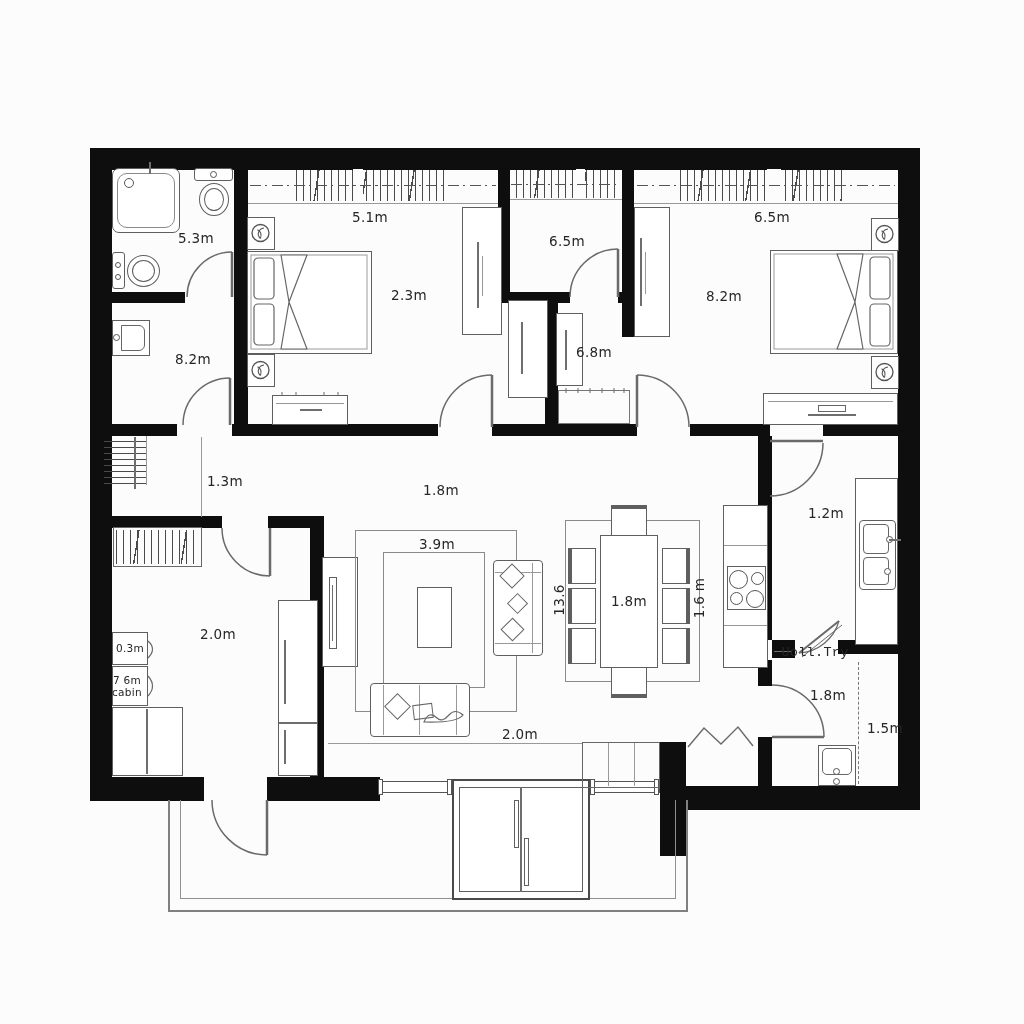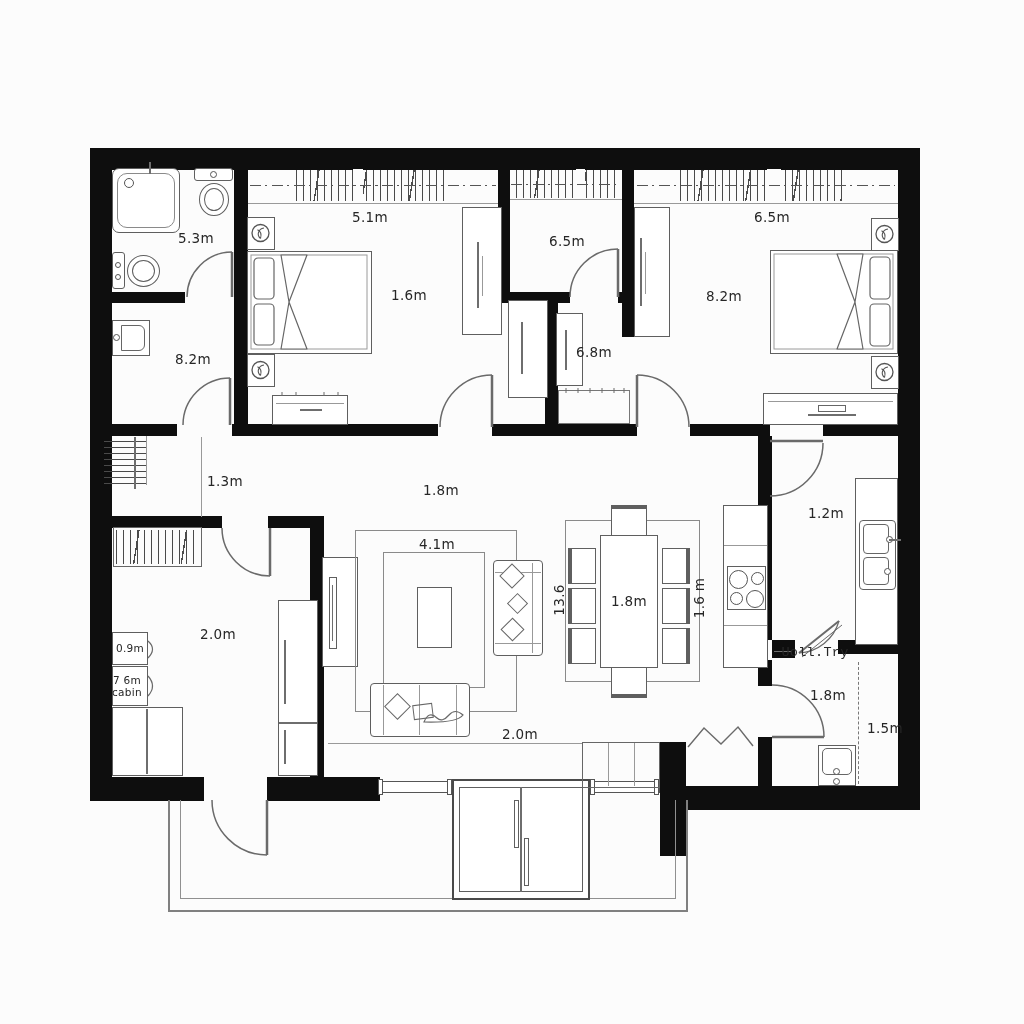--- a/index.html
+++ b/index.html
@@ -290,31 +290,31 @@
 
       <path d="M566,388 v5 M578,388 v5 M590,388 v5 M602,388 v5 M614,388 v5 M624,388 v5" stroke-width="1"></path>
 
       <path d="M282,392 v4 M296,392 v4 M324,392 v4 M338,392 v4" stroke-width="1"></path>
     </g>
   </svg>
 
   <div class="lbl" style="left:196px;top:238px;">5.3m</div>
   <div class="lbl" style="left:193px;top:359px;">8.2m</div>
   <div class="lbl" style="left:370px;top:217px;">5.1m</div>
-  <div class="lbl" style="left:409px;top:295px;">1.6m</div>
+  <div class="lbl" style="left:409px;top:295px;">2.3m</div>
   <div class="lbl" style="left:567px;top:241px;">6.5m</div>
   <div class="lbl" style="left:594px;top:352px;">6.8m</div>
   <div class="lbl" style="left:772px;top:217px;">6.5m</div>
   <div class="lbl" style="left:724px;top:296px;">8.2m</div>
   <div class="lbl" style="left:225px;top:481px;">1.3m</div>
   <div class="lbl" style="left:441px;top:490px;">1.8m</div>
-  <div class="lbl" style="left:437px;top:544px;">4.1m</div>
+  <div class="lbl" style="left:437px;top:544px;">3.9m</div>
   <div class="lbl" style="left:520px;top:734px;">2.0m</div>
   <div class="lbl" style="left:218px;top:634px;">2.0m</div>
-  <div class="lbl small" style="left:130px;top:648px;">0.9m</div>
+  <div class="lbl small" style="left:130px;top:648px;">0.3m</div>
   <div class="lbl small two-line" style="left:127px;top:686px;">
     <span>7 6m</span><br>
     <span>cabin</span>
   </div>
   <div class="lbl" style="left:629px;top:601px;">1.8m</div>
   <div class="lbl rot" style="left:559px;top:600px;">13.6</div>
   <div class="lbl rot" style="left:699px;top:598px;">1.6 m</div>
   <div class="lbl" style="left:826px;top:513px;">1.2m</div>
   <div class="lbl" style="left:815px;top:652px;font-family:Liberation Mono, monospace;">Uoll.Try</div>
   <div class="lbl" style="left:828px;top:695px;">1.8m</div>

